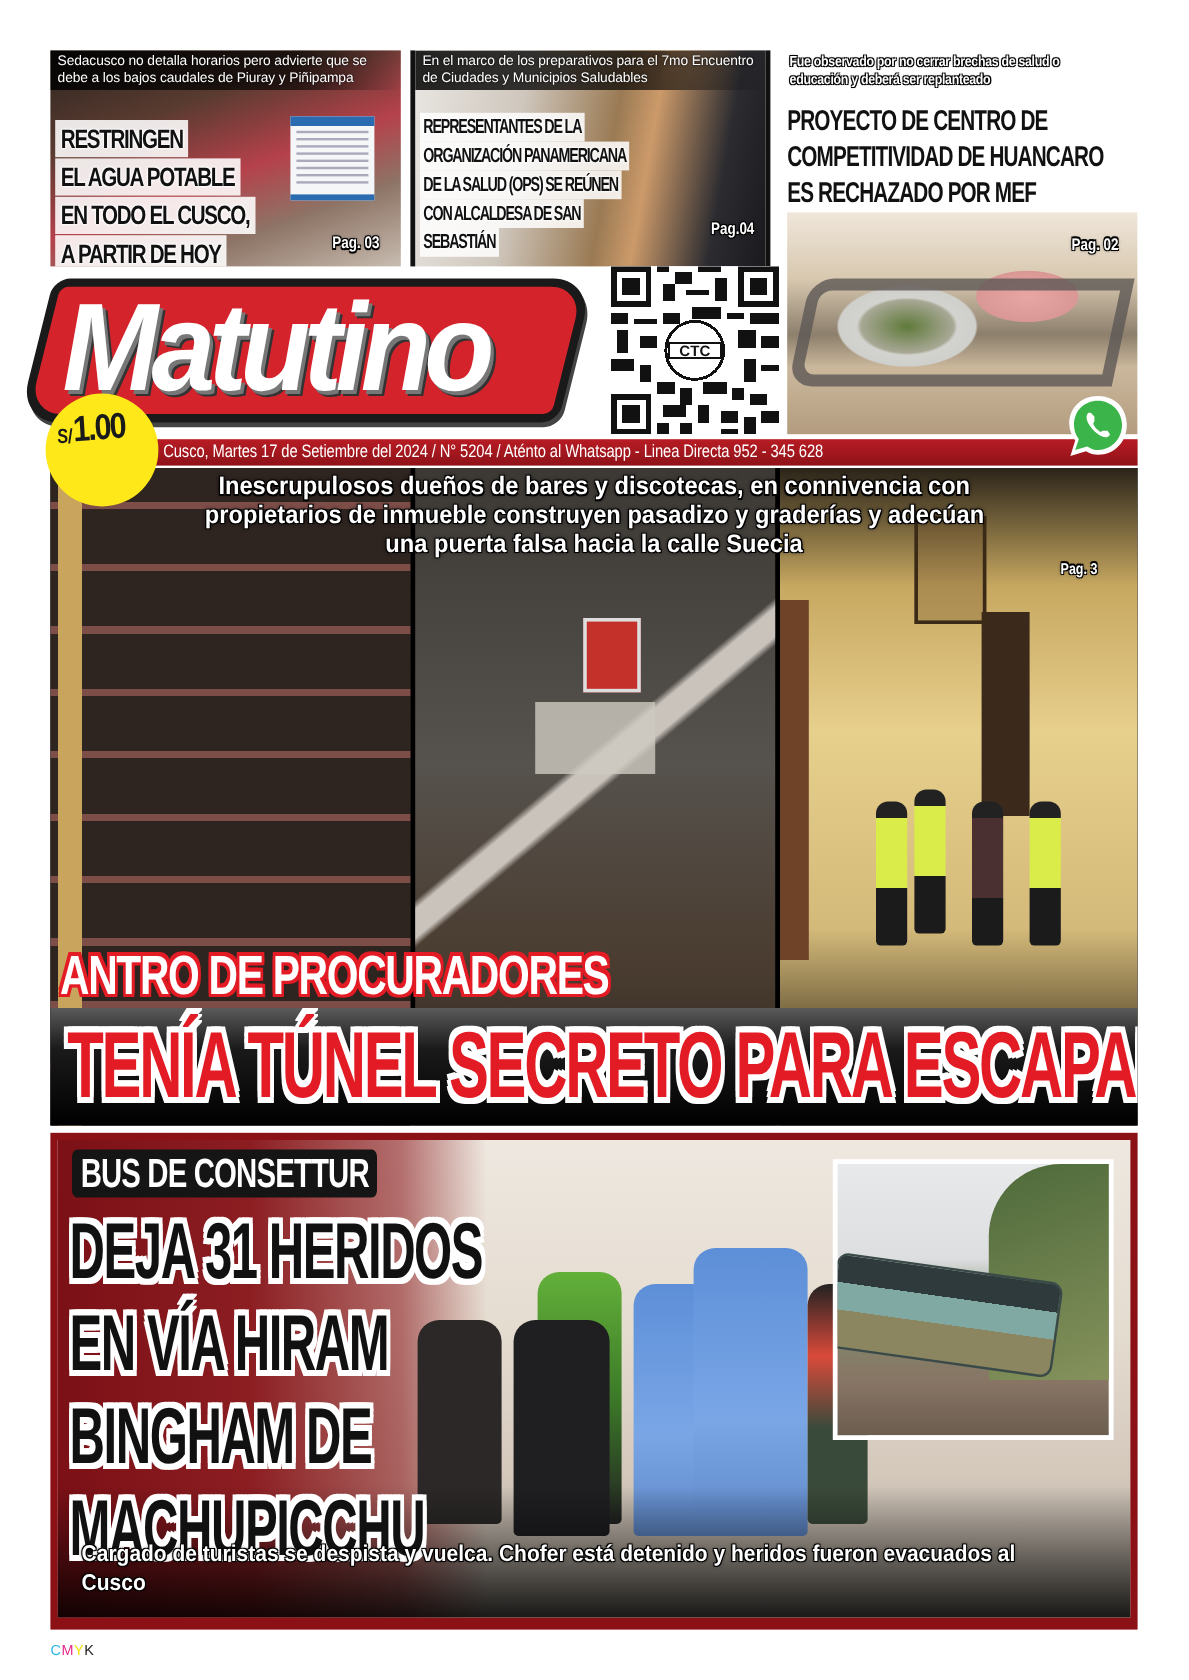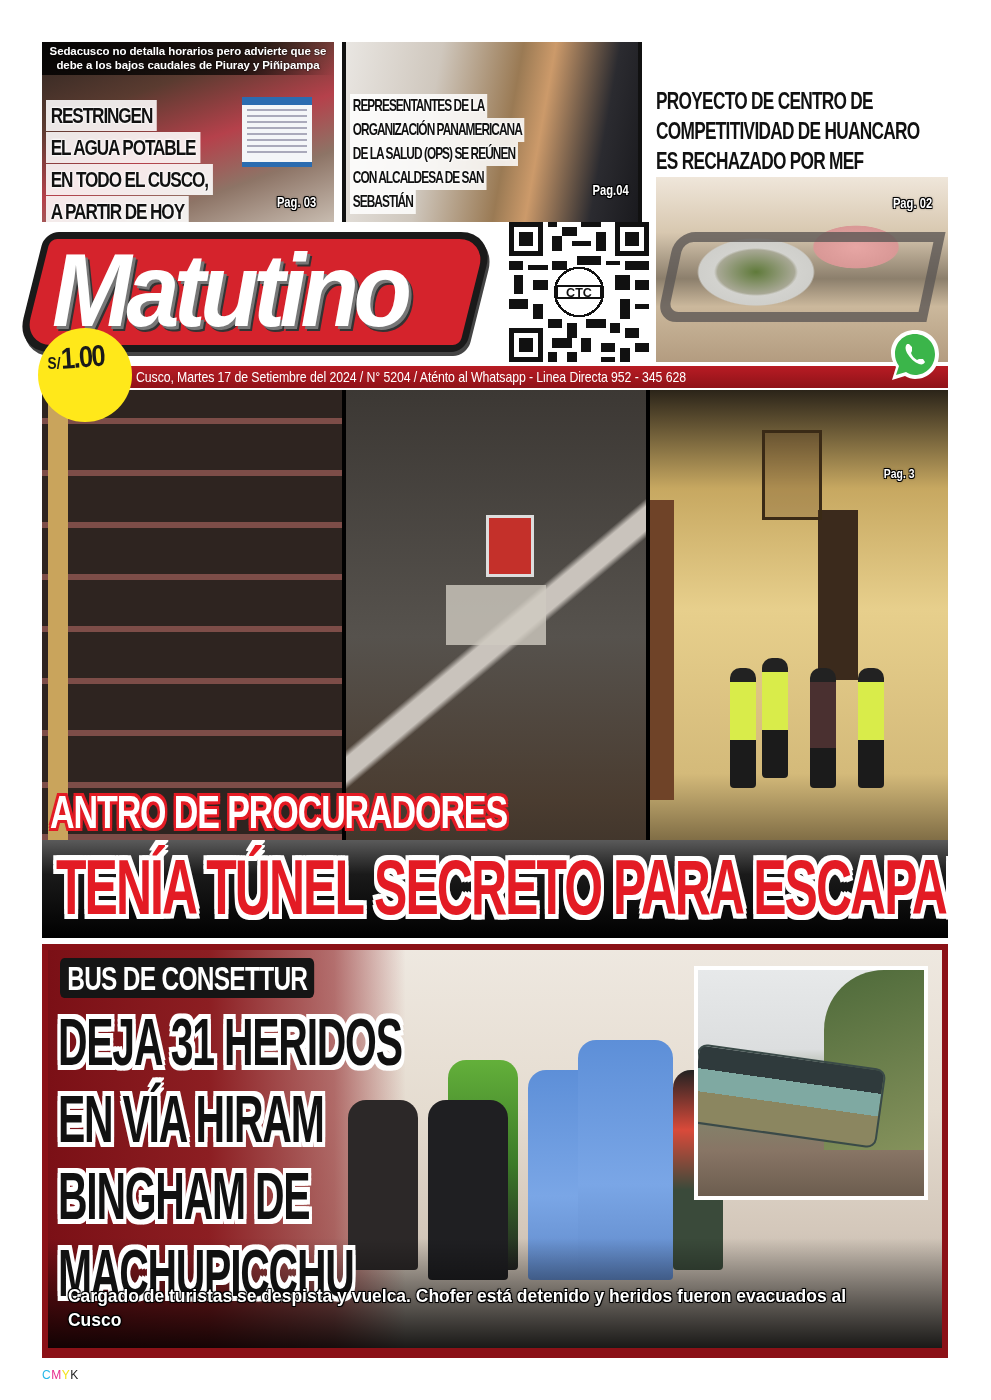--- a/index.html
+++ b/index.html
@@ -9,22 +9,22 @@
     
     .teaser { position: absolute; top: 42px; height: 180px; overflow: hidden; }
     .teaser-1 { left: 42px; width: 292px;
       background: linear-gradient(160deg, #2a2420 0%, #5a3b30 30%, #b5414b 55%, #8d7466 75%, #c8bcb0 100%); }
     .teaser-2 { left: 342px; width: 300px; border-left: 4px solid #111; border-right: 4px solid #111;
       background: linear-gradient(100deg, #e9e6e2 0%, #cfc7bd 30%, #9a7a54 55%, #cc9a6a 65%, #2b2b30 85%, #1a1a1e 100%); }
     .teaser-3 { left: 652px; width: 296px; height: 320px; background: #ffffff; }
 
     .kicker-bar { position: absolute; left: 0; top: 0; width: 100%; padding: 3px 6px 3px 6px;
       background: linear-gradient(90deg, rgba(0,0,0,.85), rgba(0,0,0,.65) 70%, rgba(0,0,0,0)); }
-    .kicker-text { color: #fff; font-weight: 700; font-size: 11.5px; line-height: 13.5px; letter-spacing: -0.1px;
-      text-shadow: 0 0 2px #000; text-align: center; }
+    .kicker-text { color: #fff; font-weight: 400; font-size: 11.5px; line-height: 13.5px; letter-spacing: -0.1px;
+      text-shadow: 0 0 2px #000; }
 
     .teaser-headline { position: absolute; left: 4px; color: #111; font-weight: 700;
       font-family: "Liberation Sans", sans-serif; text-transform: uppercase;
       letter-spacing: -1.4px; text-shadow: 0 0 3px #fff, 0 0 3px #fff, 0 0 2px #fff; }
     .teaser-1 .teaser-headline { top: 58px; font-size: 22px; line-height: 31px; transform: scaleX(.78); transform-origin: left top; }
     .teaser-1 .teaser-headline span { display: block; background: rgba(255,255,255,.88); padding: 0 6px; width: max-content; margin-bottom: 1px; }
     .teaser-2 .teaser-headline { top: 52px; font-size: 17px; line-height: 24px; transform: scaleX(.70); transform-origin: left top; }
     .teaser-2 .teaser-headline span { display: block; background: rgba(255,255,255,.85); padding: 0 4px; width: max-content; }
 
     .page-ref { position: absolute; color: #fff; font-weight: 700; font-size: 14px;
@@ -175,31 +175,38 @@
   <div class="teaser-headline">
     <span>RESTRINGEN</span>
     <span>EL AGUA POTABLE</span>
     <span>EN TODO EL CUSCO,</span>
     <span>A PARTIR DE HOY</span>
   </div>
   <div class="page-ref" style="left:230px; top:152px;">Pag. 03</div>
 </div>
 
 <div class="teaser teaser-2">
+  <div class="kicker-bar">
+    <div class="kicker-text">En el marco de los preparativos para el 7mo Encuentro de Ciudades y Municipios Saludables</div>
+  </div>
   <div class="teaser-headline">
     <span>REPRESENTANTES DE LA</span>
     <span>ORGANIZACIÓN PANAMERICANA</span>
     <span>DE LA SALUD (OPS) SE REÚNEN</span>
     <span>CON ALCALDESA DE SAN</span>
     <span>SEBASTIÁN</span>
   </div>
   <div class="page-ref" style="left:242px; top:140px;">Pag.04</div>
 </div>
 
 <div class="teaser teaser-3">
+  <div class="kicker3">
+    <span>Fue observado por no cerrar brechas de salud  o</span>
+    <span> educación y deberá ser replanteado</span>
+  </div>
   <div class="teaser-headline">
     <span>PROYECTO DE CENTRO DE</span>
     <span>COMPETITIVIDAD DE HUANCARO</span>
     <span>ES RECHAZADO POR MEF</span>
   </div>
   <div class="render">
     <div class="render-road"></div>
   </div>
   <div class="page-ref" style="left:236px; top:153px;">Pag. 02</div>
 </div>
@@ -287,20 +294,25 @@
   <div class="ms-photo ms-photo-3">
     <div class="door"></div>
     <div class="door2"></div>
     <div class="balcony"></div>
     <div class="cop" style="left:80px;"></div>
     <div class="cop" style="left:112px; bottom:160px;"></div>
     <div class="cop" style="left:160px; background:linear-gradient(180deg,#222 0 14px,#4a3030 14px 80px,#1b1b1b 80px);"></div>
     <div class="cop" style="left:208px;"></div>
   </div>
 
+  <div class="ms-deck">
+    <span>Inescrupulosos dueños de bares y discotecas, en connivencia con</span><br>
+    <span>propietarios de inmueble construyen pasadizo y graderías y adecúan</span><br>
+    <span>una puerta falsa hacia la calle Suecia</span>
+  </div>
   <div class="page-ref ms-pageref">Pag. 3</div>
 
   <div class="ms-headline-band"></div>
   <div class="ms-kicker">ANTRO DE PROCURADORES</div>
   <div class="ms-headline">TENÍA TÚNEL SECRETO PARA ESCAPAR</div>
 </div>
 
 <div class="bottom-story">
   <div class="bs-photo">
     <div class="bs-person" style="left:300px; top:150px; width:70px; height:170px; background:#2c2828;"></div>

